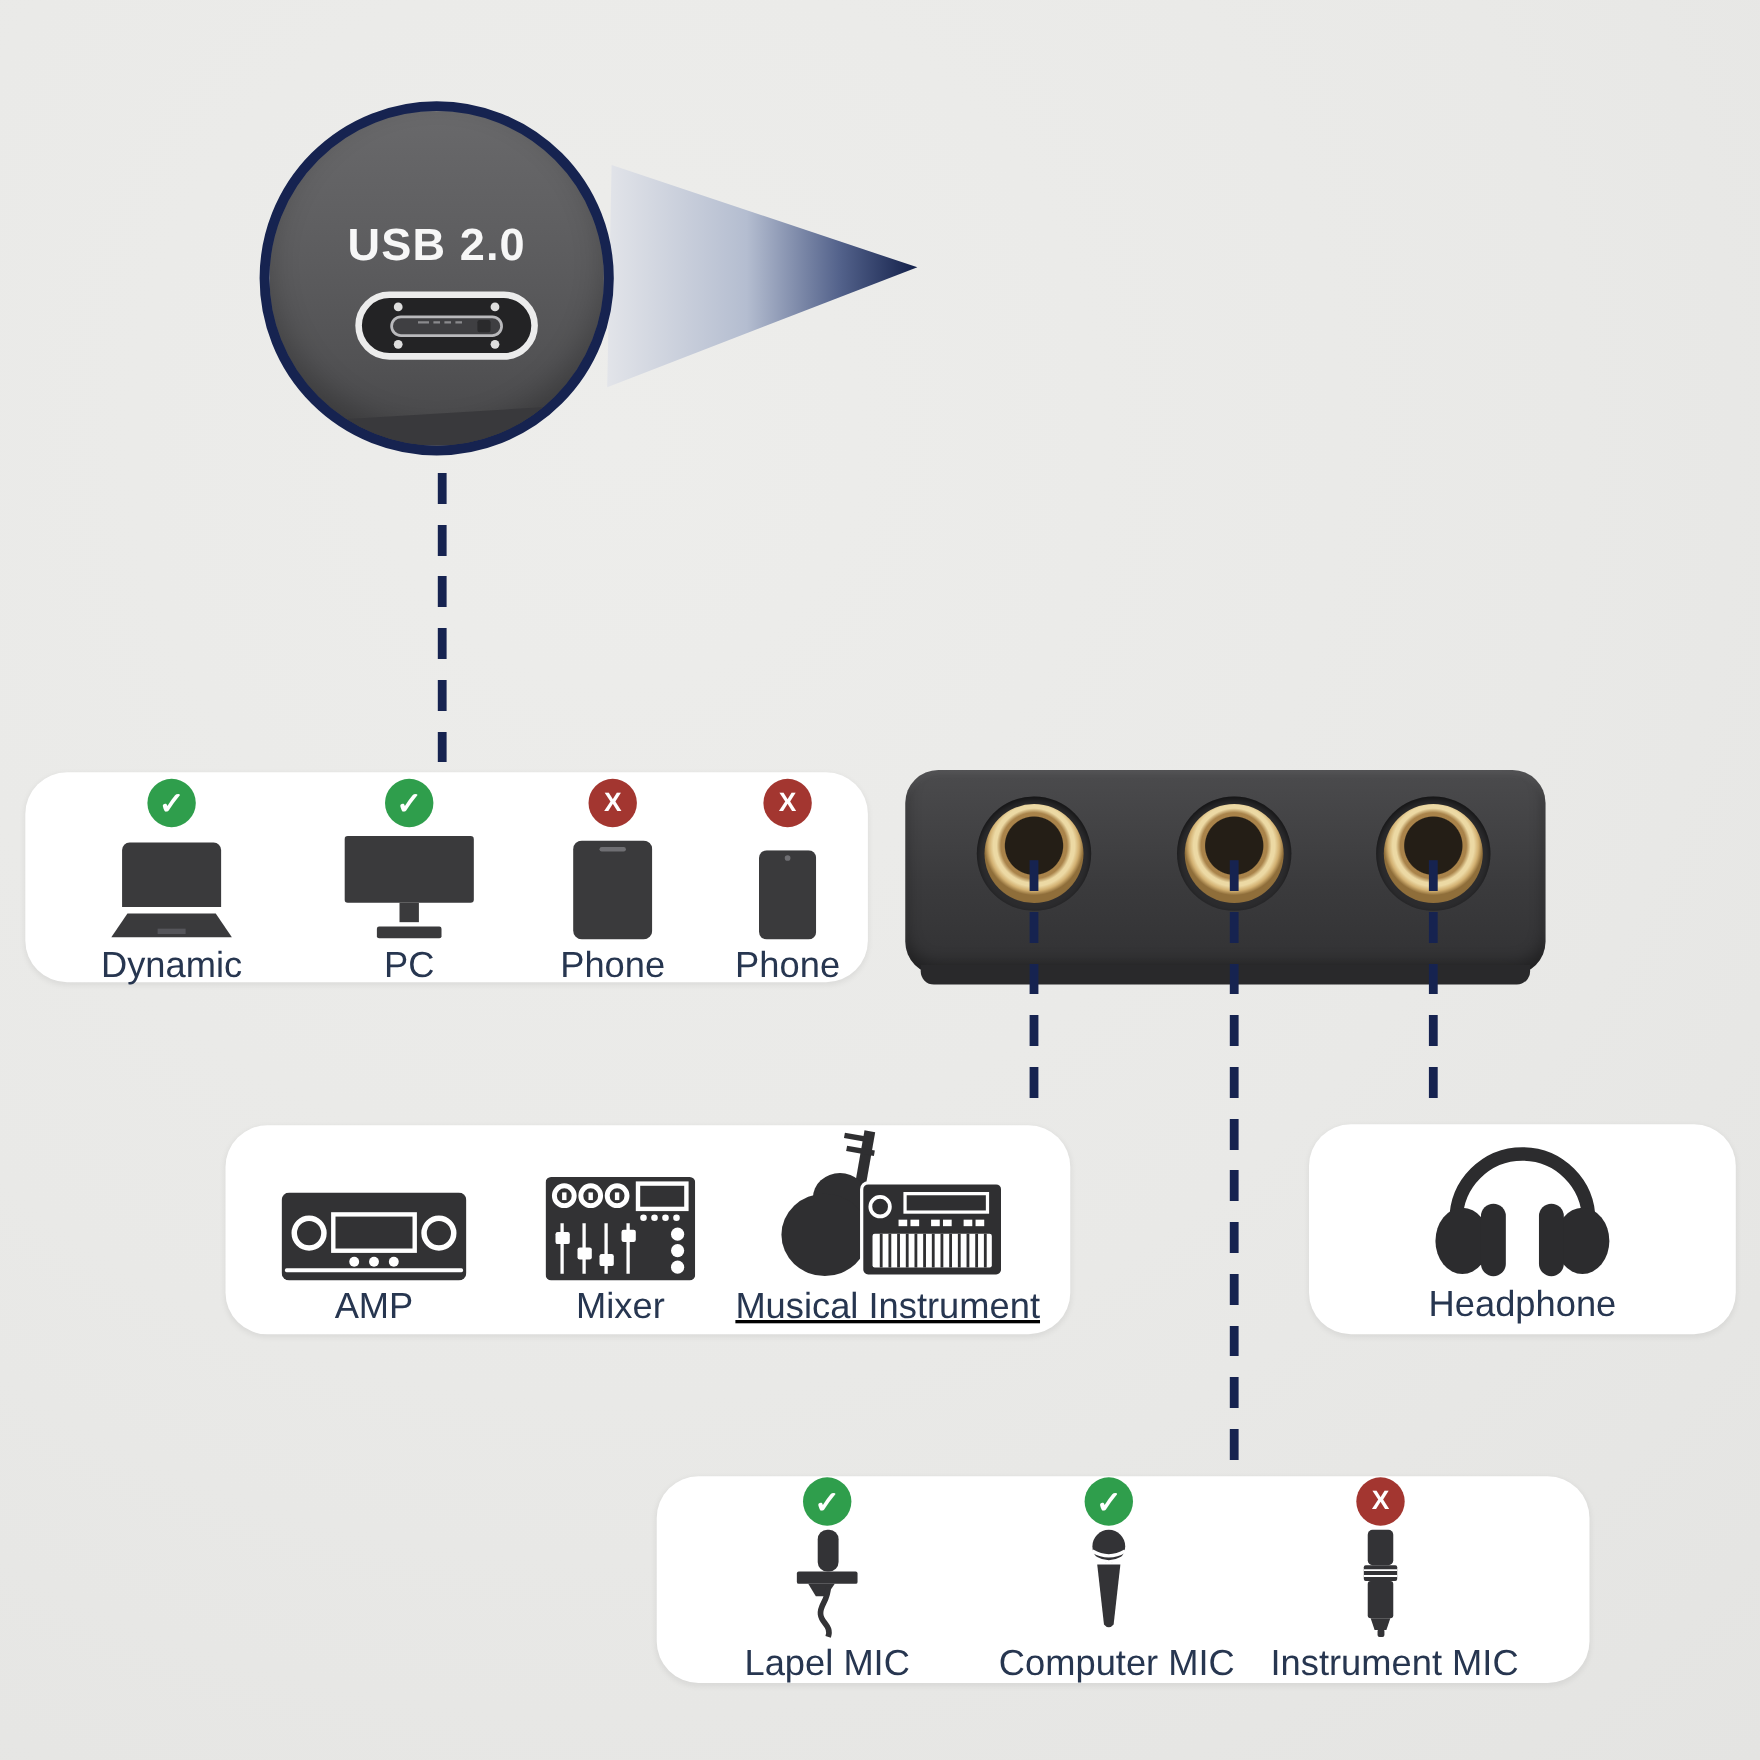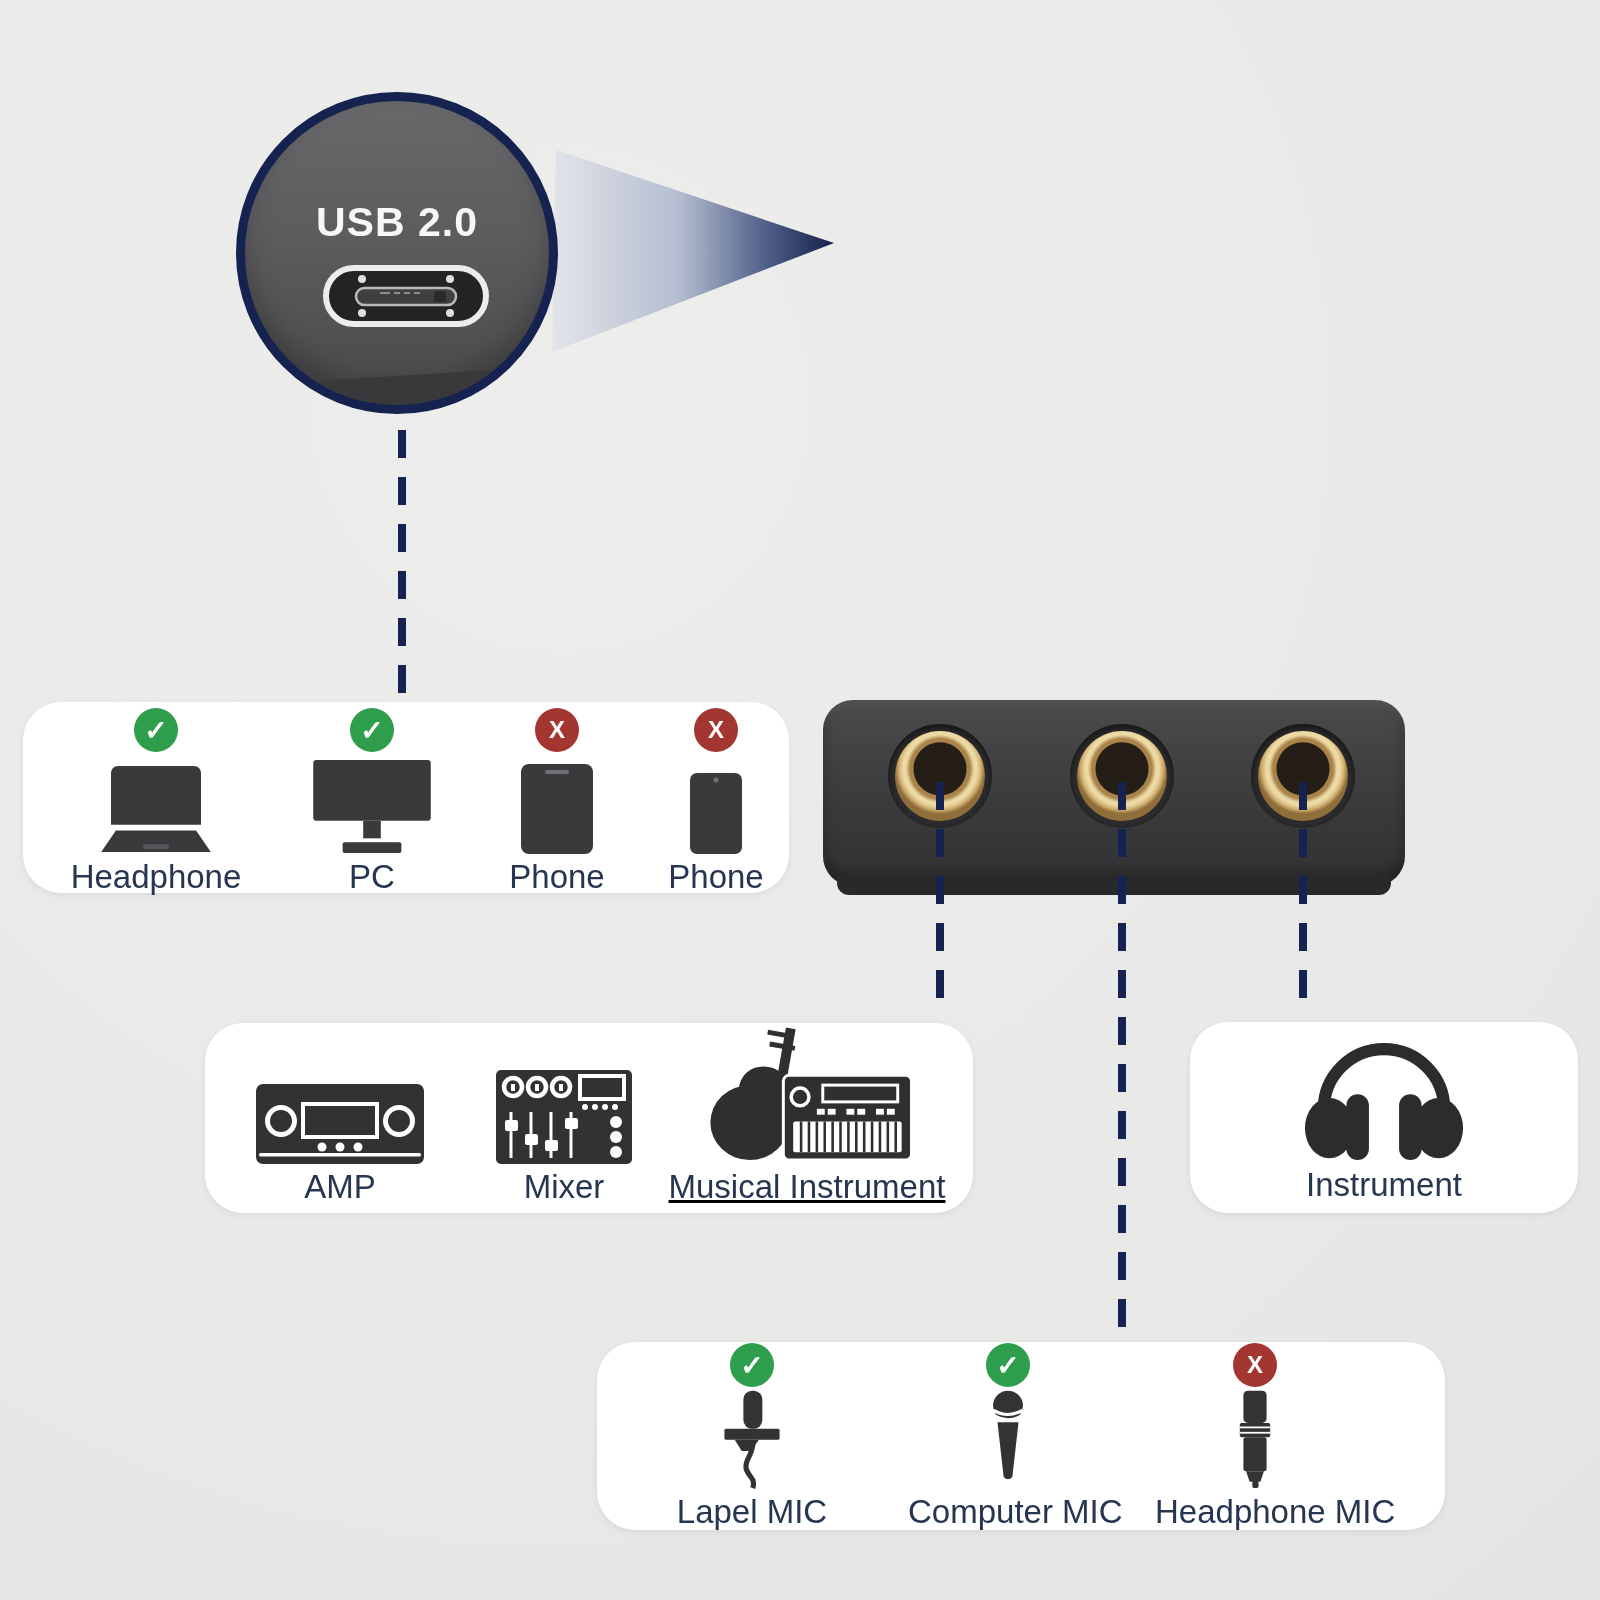--- a/index.html
+++ b/index.html
@@ -150,21 +150,21 @@
       <div class="badge ok">
           <span>✓</span>
         </div>
       <div class="icon-zone" style="height:102px;">
         <svg width="128" height="92" viewBox="0 0 130 94" fill="#3a3a3c">
           <path d="M26,4 h78 a7,7 0 0 1 7,7 v53 h-92 v-53 a7,7 0 0 1 7,-7 z"></path>
           <path d="M9,92 h112 l-15,-22 h-82 z"></path>
           <rect x="52" y="84" width="26" height="5" fill="#55555a"></rect>
         </svg>
       </div>
-      <div class="lbl">Headphone</div>
+      <div class="lbl">Dynamic</div>
     </div>
 
     <div class="item" style="left:259px; top:6px; width:180px;">
       <div class="badge ok">
           <span>✓</span>
         </div>
       <div class="icon-zone" style="height:102px;">
         <svg width="118" height="94" viewBox="0 0 120 96" fill="#3a3a3c">
           <rect x="0" y="0" width="120" height="62" rx="3"></rect>
           <rect x="51" y="62" width="18" height="18"></rect>
@@ -303,21 +303,21 @@
     <div class="item" style="left:94px; top:10px; width:200px;">
       <div class="icon-zone" style="height:130px;">
         <svg width="176" height="128" viewBox="0 0 176 136">
           <path d="M24,96 v-16 a64,64 0 0 1 128,0 v16" fill="none" stroke="#2c2c2e" stroke-width="13"></path>
           <ellipse cx="30" cy="100" rx="26" ry="32" fill="#2c2c2e"></ellipse>
           <rect x="48" y="64" width="24" height="70" rx="12" fill="#2c2c2e"></rect>
           <ellipse cx="146" cy="100" rx="26" ry="32" fill="#2c2c2e"></ellipse>
           <rect x="104" y="64" width="24" height="70" rx="12" fill="#2c2c2e"></rect>
         </svg>
       </div>
-      <div class="lbl">Instrument</div>
+      <div class="lbl">Headphone</div>
     </div>
   </div>
 
   <div class="panel" style="left:597px; top:1342px; width:848px; height:188px;">
 
     <div class="item" style="left:55px; top:1px; width:200px;">
       <div class="badge ok">
           <span>✓</span>
         </div>
       <div class="icon-zone" style="height:102px;">
@@ -354,17 +354,17 @@
         <svg width="56" height="100" viewBox="0 0 56 112">
           <rect x="15" y="2" width="26" height="36" rx="5" fill="#333336"></rect>
           <rect x="11" y="38" width="34" height="16" rx="2" fill="#333336"></rect>
           <line x1="11" y1="43" x2="45" y2="43" stroke="#fff" stroke-width="2"></line>
           <line x1="11" y1="49" x2="45" y2="49" stroke="#fff" stroke-width="2"></line>
           <rect x="15" y="54" width="26" height="38" rx="3" fill="#333336"></rect>
           <path d="M18,92 h20 l-4,12 h-12 z" fill="#333336"></path>
           <rect x="25" y="103" width="7" height="8" rx="2" fill="#333336"></rect>
         </svg>
       </div>
-      <div class="lbl">Headphone MIC</div>
+      <div class="lbl">Instrument MIC</div>
     </div>
   </div>
 
 </div>
 
 </body></html>

